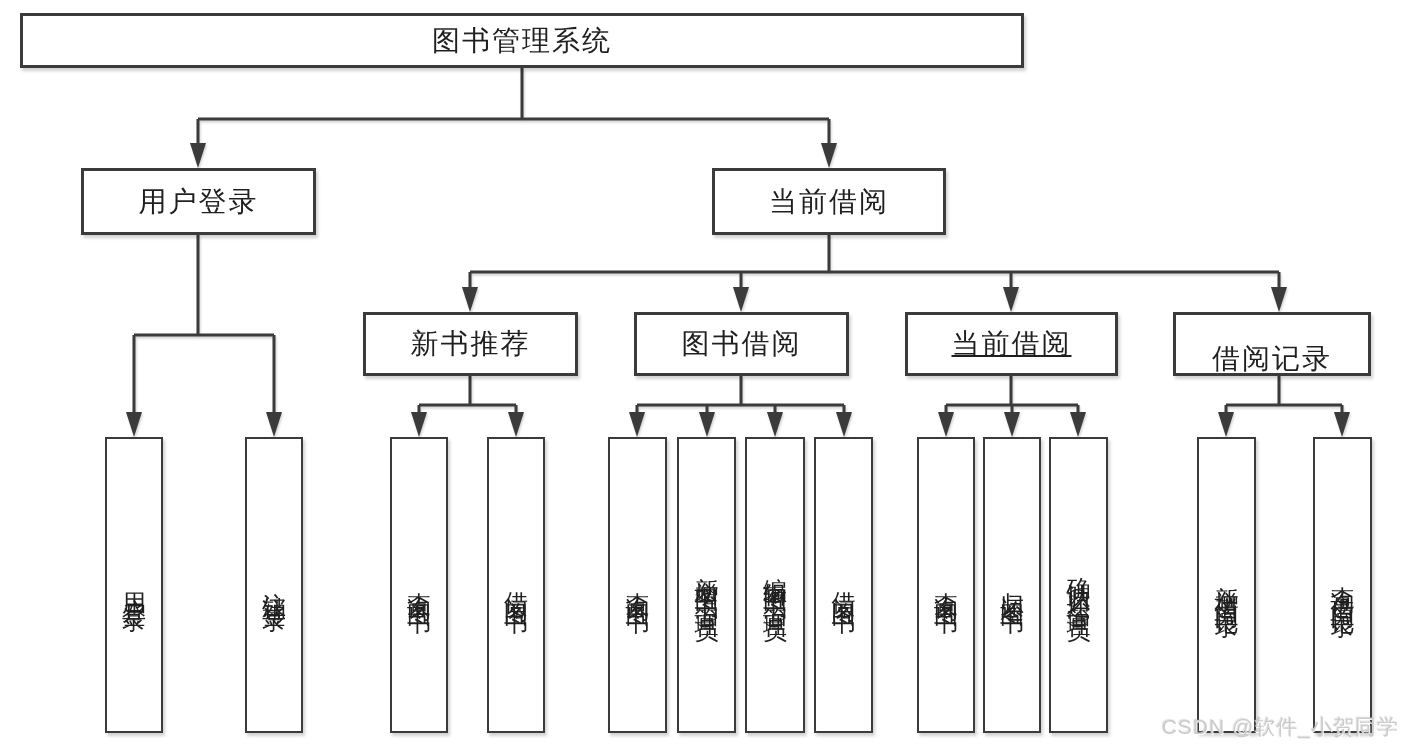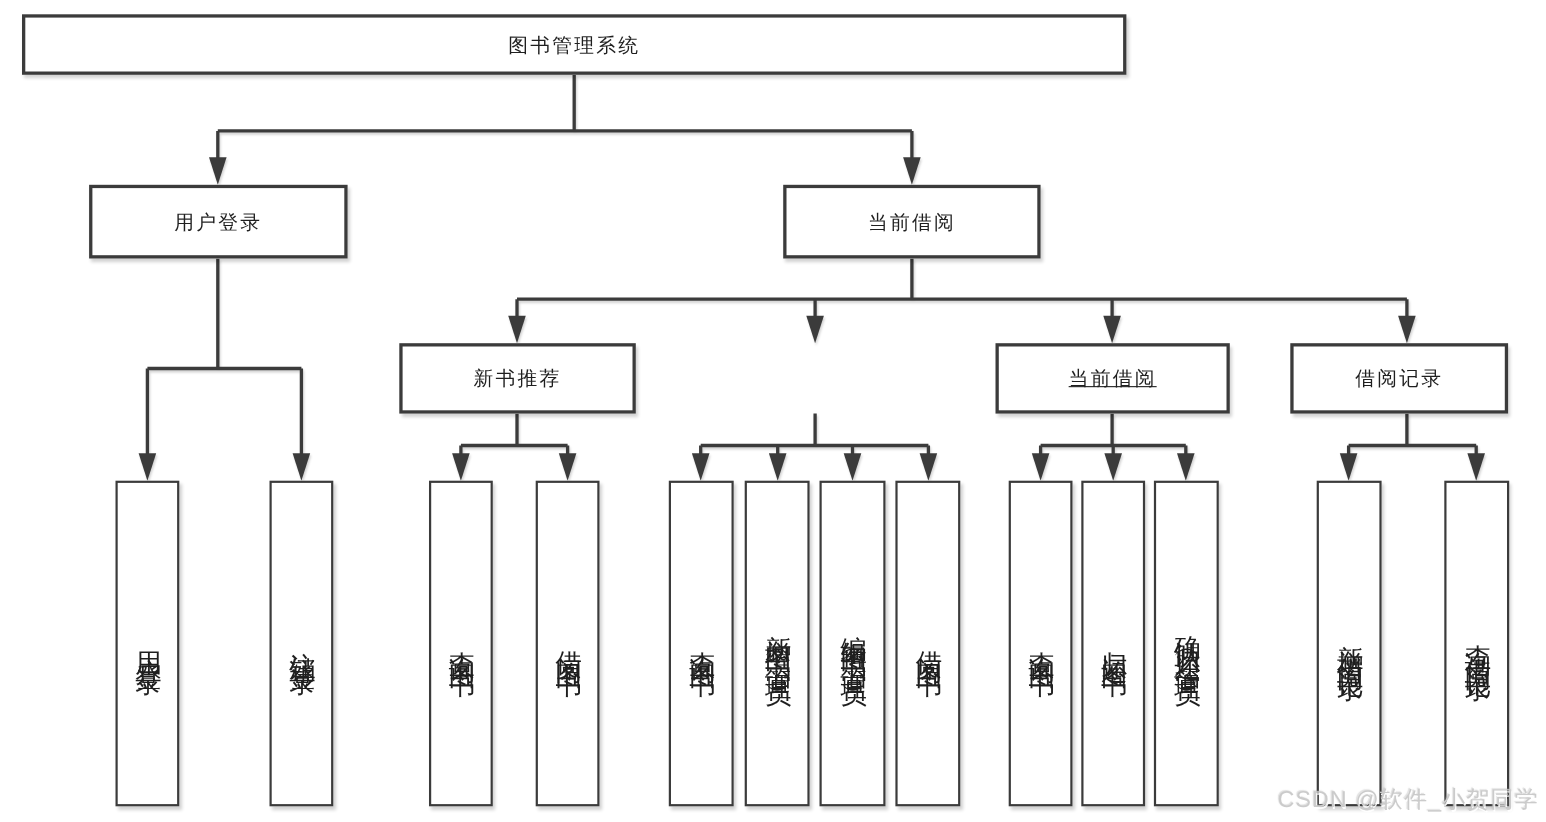--- a/index.html
+++ b/index.html
@@ -21,21 +21,21 @@
     box-sizing: border-box;
     background: #ffffff;
     border: 3px solid #3b3b3b;
     display: flex;
     align-items: center;
     justify-content: center;
     box-shadow: 2px 3px 3px rgba(0,0,0,0.18);
     color: #1f1f1f;
   }
   .hbox span {
-    font-size: 18px;
+    font-size: 28px;
     letter-spacing: 2px;
     line-height: 1;
     white-space: nowrap;
   }
   .vbox { border-width: 2.5px; }
   .vbox span {
     writing-mode: vertical-rl;
     text-orientation: mixed;
     font-size: 24px;
     letter-spacing: 6px;
@@ -131,24 +131,27 @@
   <div class="box hbox" style="left:81px; top:168px; width:235px; height:67px;">
     <span>用户登录</span>
   </div>
   <div class="box hbox" style="left:712px; top:168px; width:234px; height:67px;">
     <span>当前借阅</span>
   </div>
 
   <div class="box hbox" style="left:363px; top:312px; width:215px; height:64px;text-align:center;">
     <span>新书推荐</span>
   </div>
+  <div class="box hbox" style="left:634px; top:312px; width:215px; height:64px;">
+    <span>图书借阅</span>
+  </div>
   <div class="box hbox" style="left:905px; top:312px; width:213px; height:64px;text-decoration:underline;">
     <span>当前借阅</span>
   </div>
-  <div class="box hbox" style="left:1173px; top:312px; width:198px; height:64px;">
+  <div class="box hbox" style="left:1173px; top:312px; width:198px; height:64px;align-items:flex-end;">
     <span>借阅记录</span>
   </div>
 
   <div class="box vbox" style="left:105px; top:437px; width:58px; height:296px;">
     <span>用户登录</span>
   </div>
   <div class="box vbox" style="left:245px; top:437px; width:58px; height:296px;">
     <span>注销登录</span>
   </div>
 

